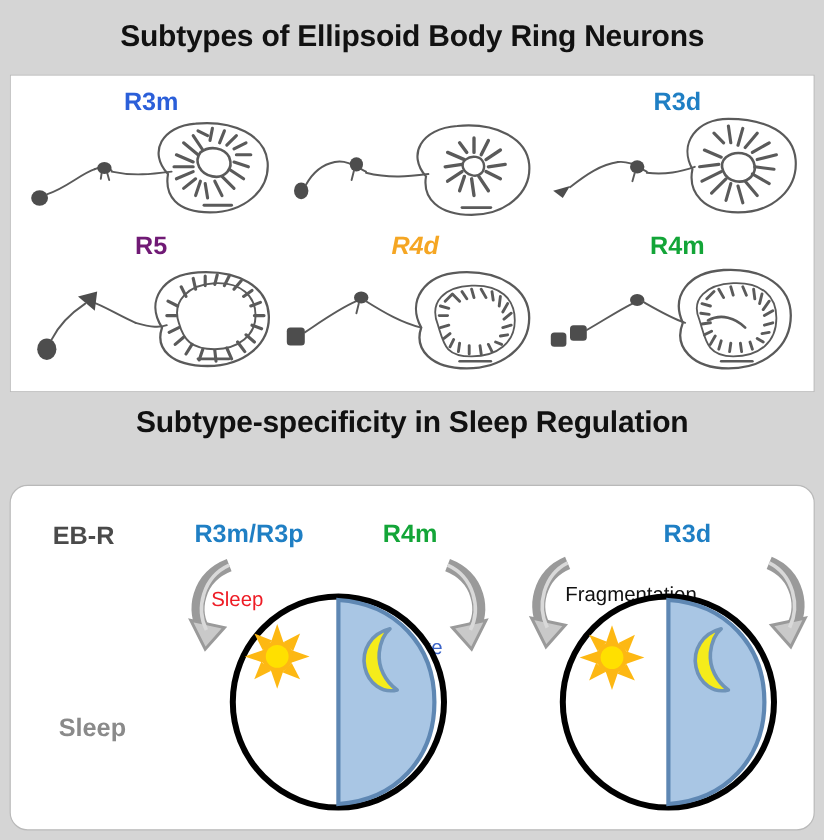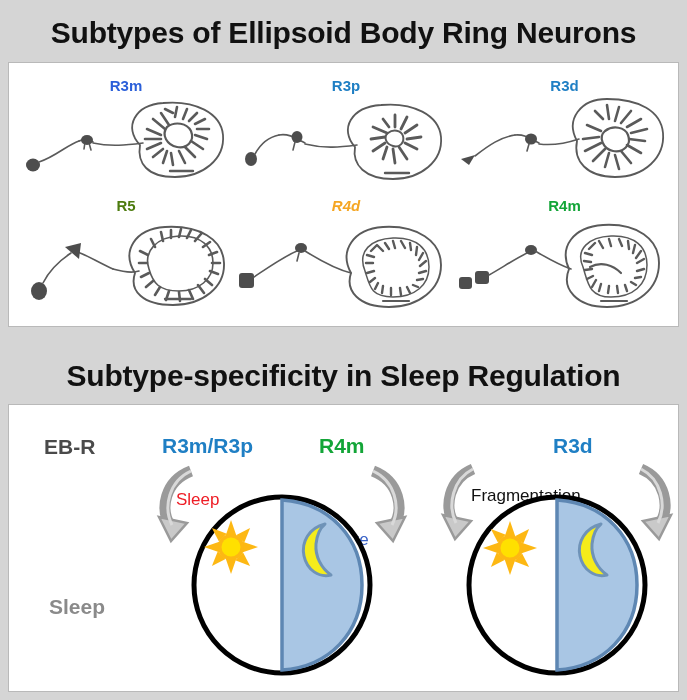--- a/index.html
+++ b/index.html
@@ -9,44 +9,44 @@
     font-family:"Liberation Sans", sans-serif;
     overflow:hidden;
   }
   .fig{position:relative;width:687px;height:700px;}
 
   
   .panel-title{
     position:absolute;left:0;width:687px;
     text-align:center;
     font-weight:bold;
-    font-size:30px;
+    font-size:25px;
     color:#111111;
     letter-spacing:-0.2px;
   }
   #title-top{top:16px;}
-  #title-bottom{top:359px;}
+  #title-bottom{top:338px;}
 
   
   .panel{
     position:absolute;
     background:#ffffff;
     border:1px solid #b9b9b9;
     box-sizing:border-box;
   }
   #panel-subtypes{left:8px;top:62px;width:671px;height:265px;}
-  #panel-sleep{left:8px;top:404px;width:671px;height:288px;}
+  #panel-sleep{left:8px;top:404px;width:671px;height:288px;border-radius:15px;}
 
   
   .neuron-cell{position:absolute;}
   .neuron-label{
     position:absolute;top:0;left:0;width:100%;
     text-align:center;
     font-weight:bold;
-    font-size:15px;
+    font-size:21px;
     line-height:21px;
   }
   .neuron-art{position:absolute;top:22px;left:0;}
 
   
   .sub-label{
     position:absolute;
     font-weight:bold;
     font-size:21px;
     line-height:21px;
@@ -104,21 +104,20 @@
                      M138 60 L148 52 M132 52 L146 46 M130 42 L146 42 M132 32 L146 38
                      M138 22 L150 32 M146 16 L154 28" stroke-width="2.6" stroke-linecap="round"></path>
             <path d="M152 30 C160 24 172 26 176 34 C180 44 172 52 162 50 C152 48 146 38 152 30 Z" stroke-width="2.2"></path>
             <path d="M155 74 L178 74" stroke-width="2.4"></path>
           </g>
         </svg>
       </div>
     </div>
 
     <div class="neuron-cell" style="left:226px;top:12px;width:222px;height:108px;">
-      <div class="neuron-label" style="color:#1f7fc4;">R3p</div>
       <div class="neuron-art">
         <svg width="222" height="86" viewBox="0 0 222 86">
           <g fill="none" stroke="#5a5a5a" stroke-width="1.6" stroke-linecap="round">
             <ellipse cx="16" cy="62" rx="6" ry="7" fill="#4d4d4d" stroke="none"></ellipse>
             <path d="M20 57 C26 46 34 40 44 38"></path>
             <path d="M44 38 C54 36 62 42 70 46"></path>
             <ellipse cx="62" cy="40" rx="5.5" ry="6" fill="#4d4d4d" stroke="none"></ellipse>
             <path d="M60 45 L58 53"></path>
             <path d="M70 47 C90 52 106 50 122 48"></path>
             <path d="M120 50 C104 32 116 10 146 8 C178 5 204 18 206 40
@@ -150,21 +149,21 @@
                      M186 22 L172 30 M192 32 L176 36 M190 44 L174 42 M186 56 L172 48
                      M176 66 L166 54 M164 72 L160 58 M150 70 L154 56 M138 64 L150 52
                      M130 54 L146 46 M128 42 L144 40 M132 28 L146 34" stroke-width="2.6" stroke-linecap="round"></path>
             <path d="M150 34 C158 28 170 30 173 38 C177 48 168 56 158 54 C148 52 143 40 150 34 Z" stroke-width="2.2"></path>
           </g>
         </svg>
       </div>
     </div>
 
     <div class="neuron-cell" style="left:6px;top:132px;width:222px;height:118px;">
-      <div class="neuron-label" style="color:#4d7c0f;">R5</div>
+      <div class="neuron-label" style="color:#701a75;">R5</div>
       <div class="neuron-art">
         <svg width="222" height="96" viewBox="0 0 222 96">
           <g fill="none" stroke="#5a5a5a" stroke-width="1.6" stroke-linecap="round">
             <ellipse cx="24" cy="74" rx="8" ry="9" fill="#4d4d4d" stroke="none"></ellipse>
             <path d="M28 66 C34 54 44 44 56 36"></path>
             <path d="M60 34 C72 38 84 46 98 52"></path>
             <path d="M50 30 L66 26 L64 42 Z" fill="#4d4d4d" stroke="none"></path>
             <path d="M98 52 C112 56 118 56 124 54"></path>
             <path d="M120 56 C106 34 120 12 150 10 C184 8 208 22 209 46
                      C210 70 188 88 158 88 C128 88 114 74 120 56 Z" stroke-width="1.9"></path>

